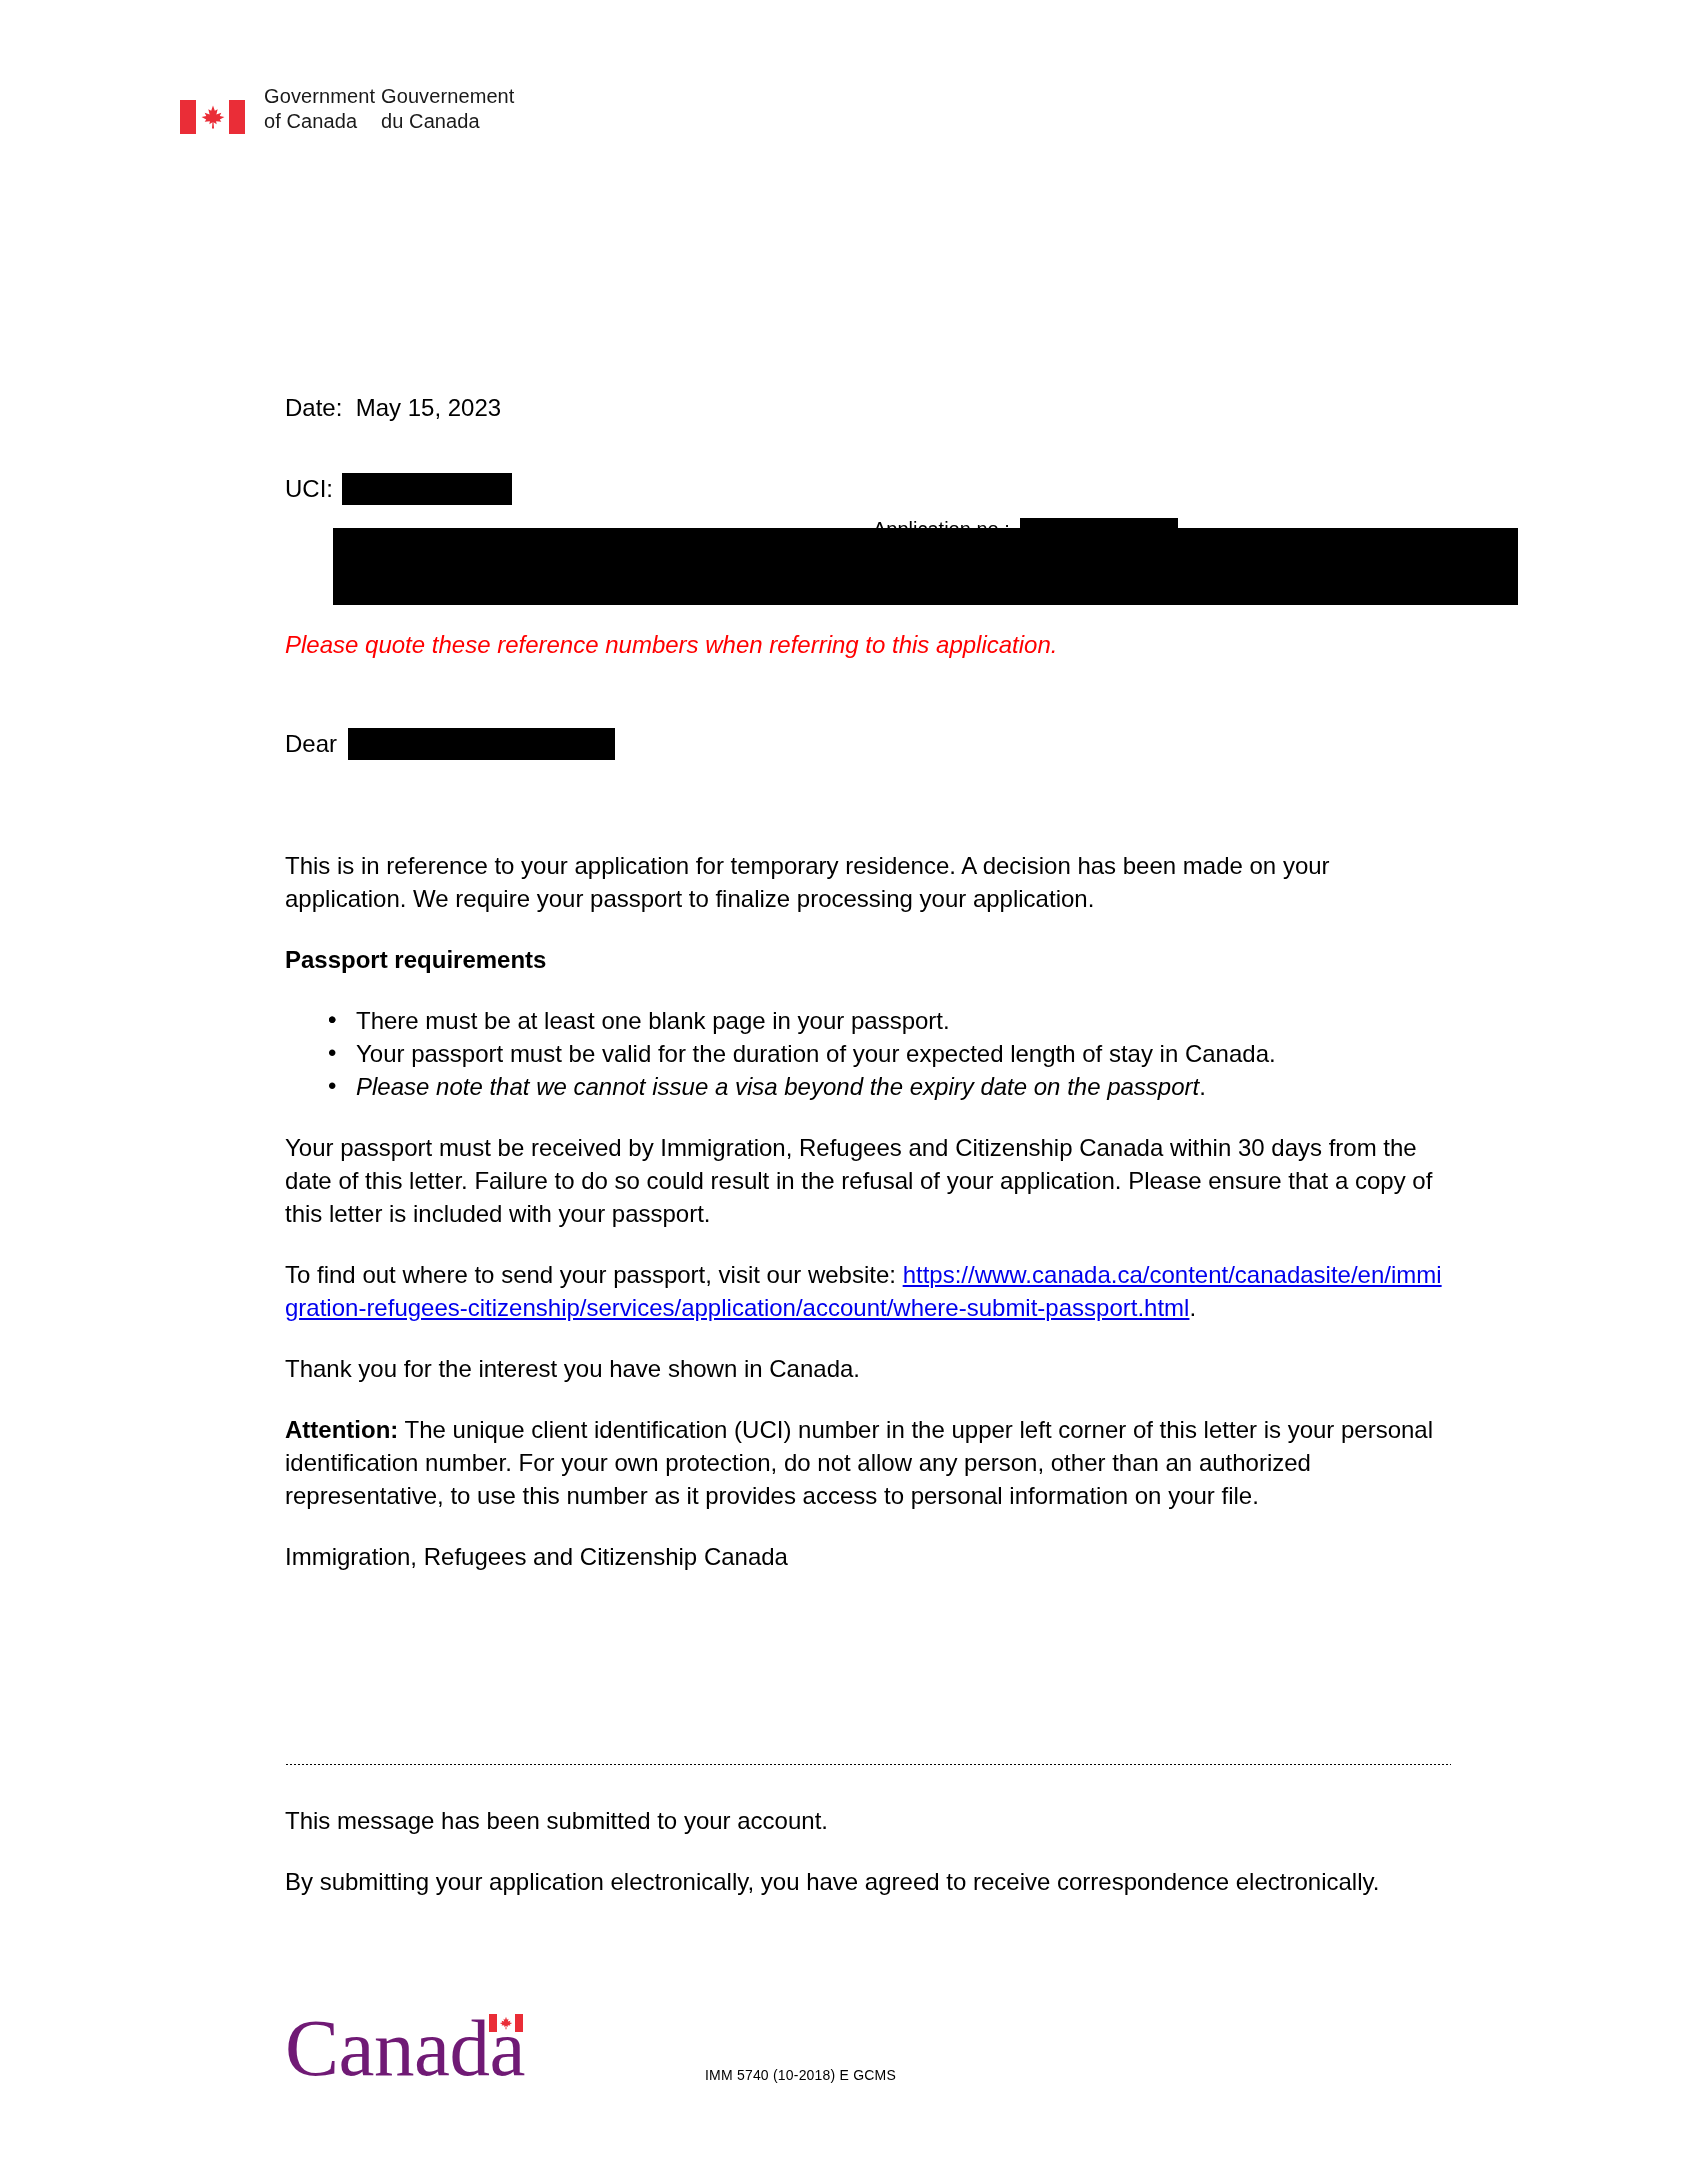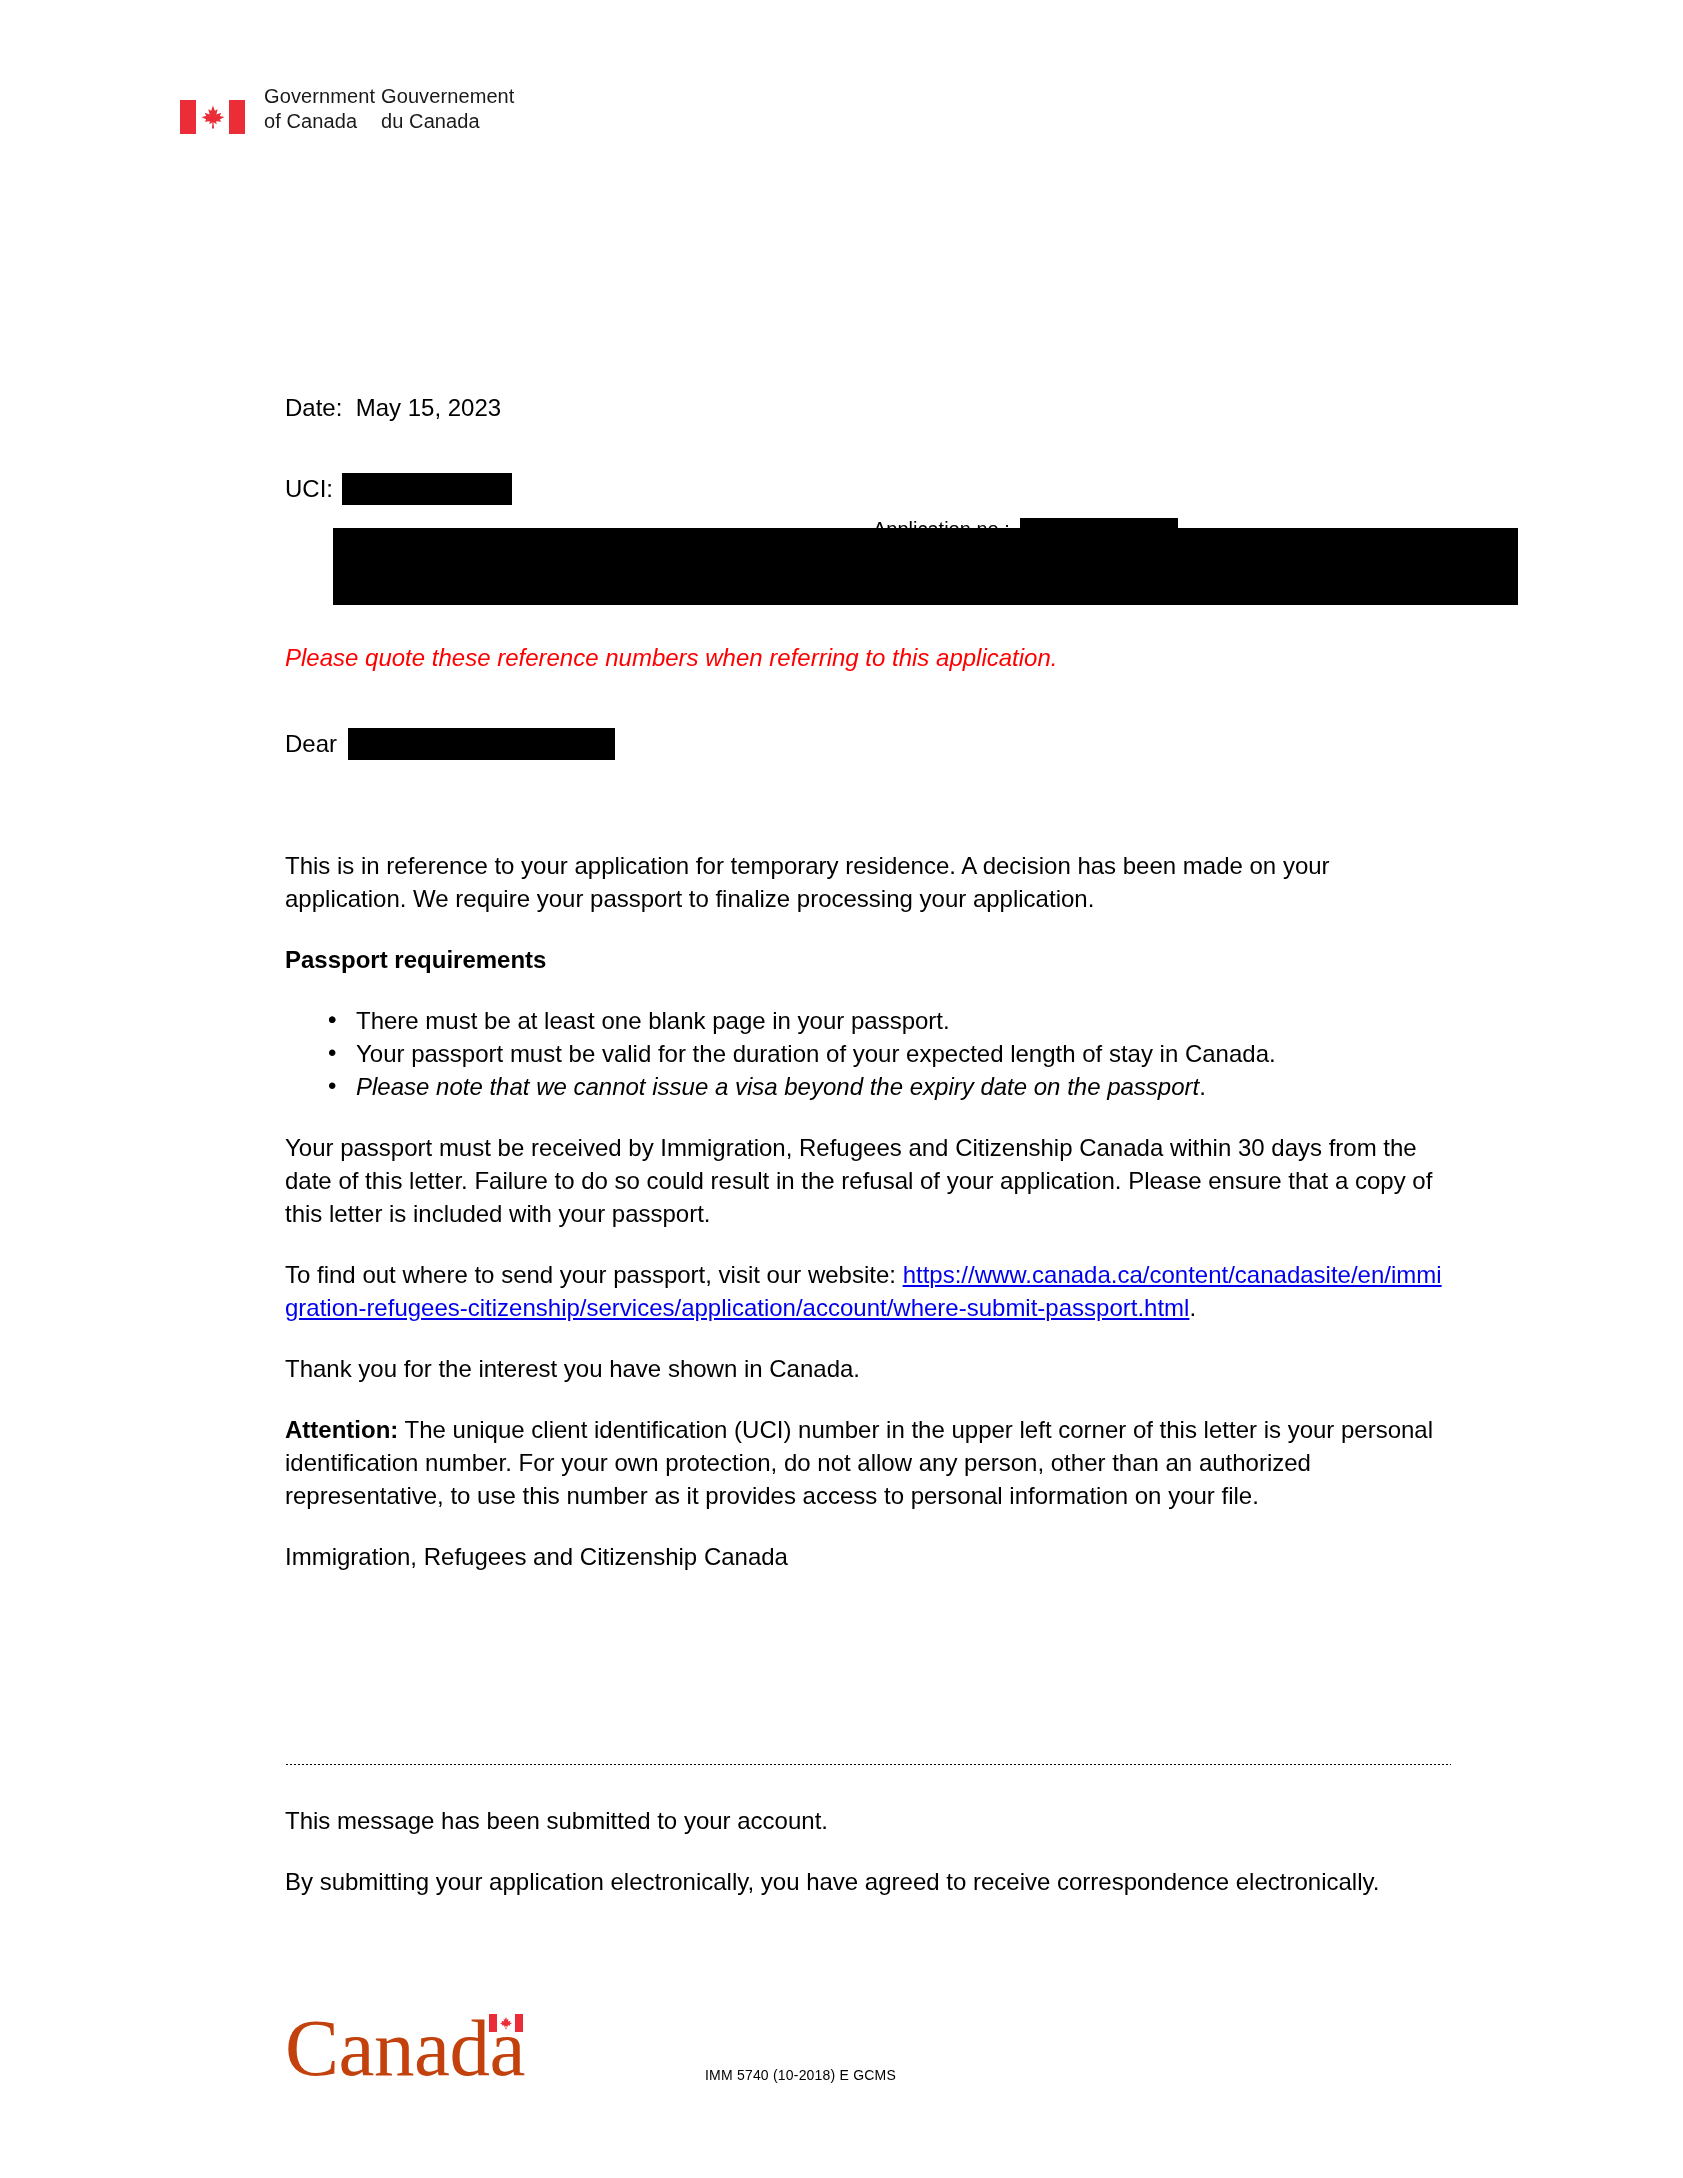--- a/index.html
+++ b/index.html
@@ -104,21 +104,21 @@
   .redact-block {
     position: absolute;
     left: 48px;
     top: 528px;
     width: 1185px;
     height: 77px;
     background: #000000;
   }
   .notice-red {
     position: absolute;
-    top: 644px;
+    top: 631px;
     left: 0;
     font-size: 24px;
     font-style: italic;
     color: #FF0000;
   }
   .line-dear {
     position: absolute;
     top: 728px;
     left: 0;
     display: flex;
@@ -194,21 +194,21 @@
     width: 1168px;
     height: 119px;
   }
   .canada-mark {
     position: absolute;
     left: 0;
     top: 0;
     font-family: "Liberation Serif", serif;
     font-size: 81px;
     line-height: 81px;
-    color: #c2410c;
+    color: #701a75;
     letter-spacing: -0.5px;
     text-align: right;
   }
   .canada-mark .mini-flag {
     position: absolute;
     right: 2px;
     top: 6px;
     width: 34px;
     height: 18px;
     background: #ffffff;

